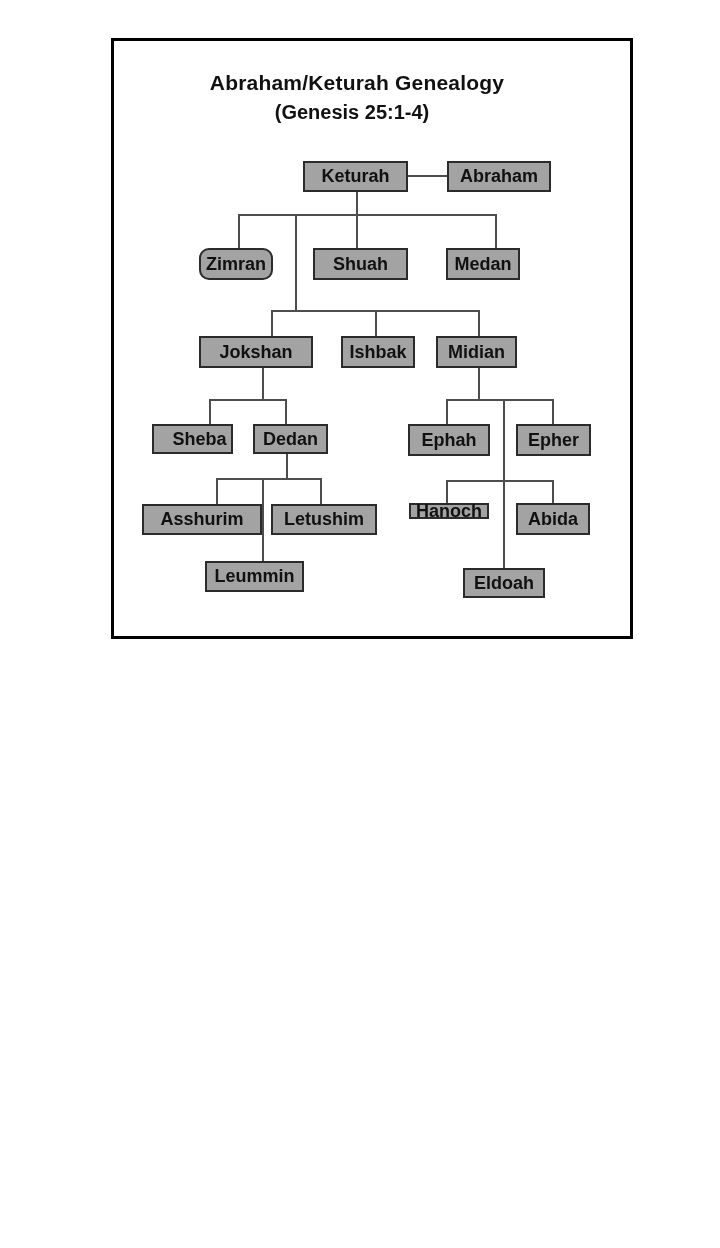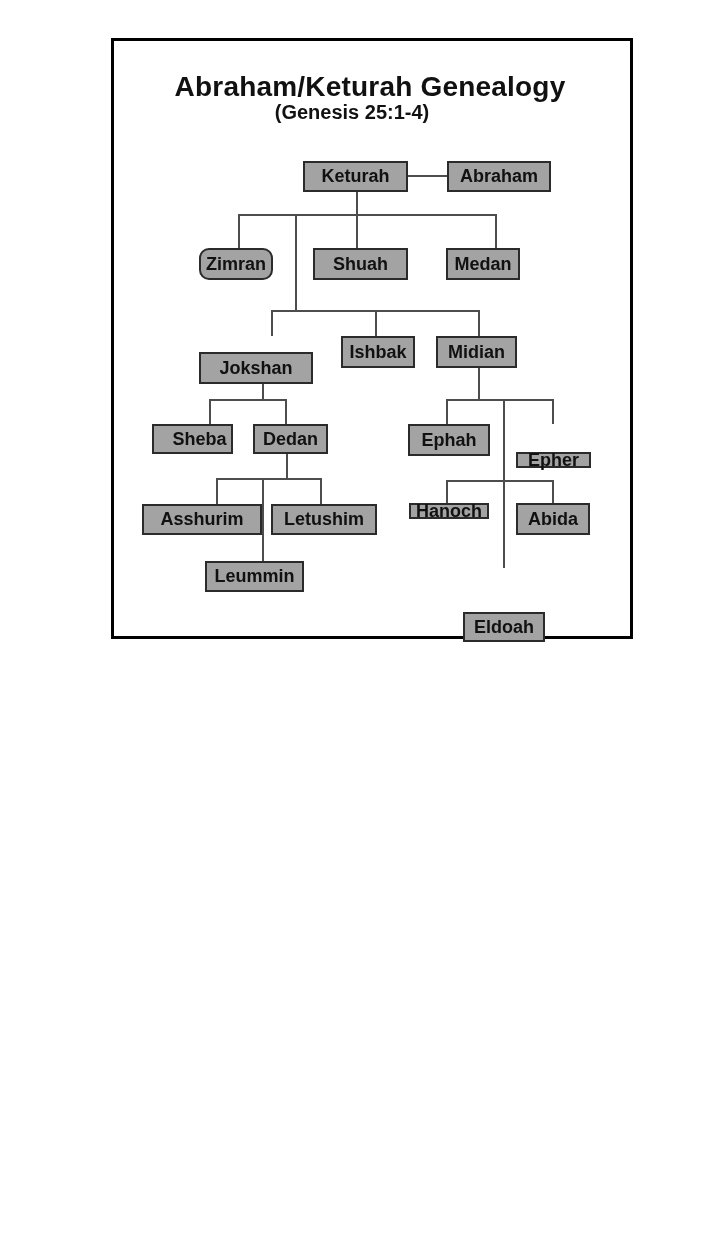--- a/index.html
+++ b/index.html
@@ -23,25 +23,24 @@
     height: 601px;
     border: 3px solid #000000;
     box-sizing: border-box;
     background: #ffffff;
   }
   .title {
     position: absolute;
     top: 71px;
     left: 357px;
     transform: translateX(-50%);
-    font-size: 28px;
+    font-size: 21px;
     font-weight: bold;
     white-space: nowrap;
     letter-spacing: 0.2px;
-    margin-left: 13px;
   }
   .subtitle {
     position: absolute;
     top: 101px;
     left: 352px;
     transform: translateX(-50%);
     font-size: 20px;
     font-weight: bold;
     white-space: nowrap;
   }
@@ -105,28 +104,28 @@
 <div class="vline" style="left:446px; top:480px; height:23px;"></div>
 <div class="vline" style="left:552px; top:480px; height:23px;"></div>
 
 <div class="node" style="left:303px; top:161px; width:105px; height:31px;">Keturah</div>
 <div class="node" style="left:447px; top:161px; width:104px; height:31px;text-align:center;">Abraham</div>
 
 <div class="node" style="left:199px; top:248px; width:74px; height:32px;border-radius:10px;">Zimran</div>
 <div class="node" style="left:313px; top:248px; width:95px; height:32px;">Shuah</div>
 <div class="node" style="left:446px; top:248px; width:74px; height:32px;">Medan</div>
 
-<div class="node" style="left:199px; top:352px; width:114px; height:32px;">Jokshan</div>
+<div class="node" style="left:199px; top:336px; width:114px; height:32px;">Jokshan</div>
 <div class="node" style="left:341px; top:336px; width:74px; height:32px;">Ishbak</div>
 <div class="node" style="left:436px; top:336px; width:81px; height:32px;">Midian</div>
 
 <div class="node" style="left:152px; top:424px; width:81px; height:30px;padding-left:14px;">Sheba</div>
 <div class="node" style="left:253px; top:424px; width:75px; height:30px;">Dedan</div>
 <div class="node" style="left:408px; top:424px; width:82px; height:32px;">Ephah</div>
-<div class="node" style="left:516px; top:424px; width:75px; height:16px;margin-top:28px;">Epher</div>
+<div class="node" style="left:516px; top:424px; width:75px; height:32px;">Epher</div>
 
 <div class="node" style="left:142px; top:504px; width:120px; height:31px;">Asshurim</div>
 <div class="node" style="left:271px; top:504px; width:106px; height:31px;">Letushim</div>
 <div class="node" style="left:409px; top:503px; width:80px; height:16px;text-align:right;">Hanoch</div>
 <div class="node" style="left:516px; top:503px; width:74px; height:32px;">Abida</div>
 
 <div class="node" style="left:205px; top:561px; width:99px; height:31px;">Leummin</div>
-<div class="node" style="left:463px; top:568px; width:82px; height:30px;margin-top:44px;">Eldoah</div>
+<div class="node" style="left:463px; top:568px; width:82px; height:30px;">Eldoah</div>
 
 </body></html>

